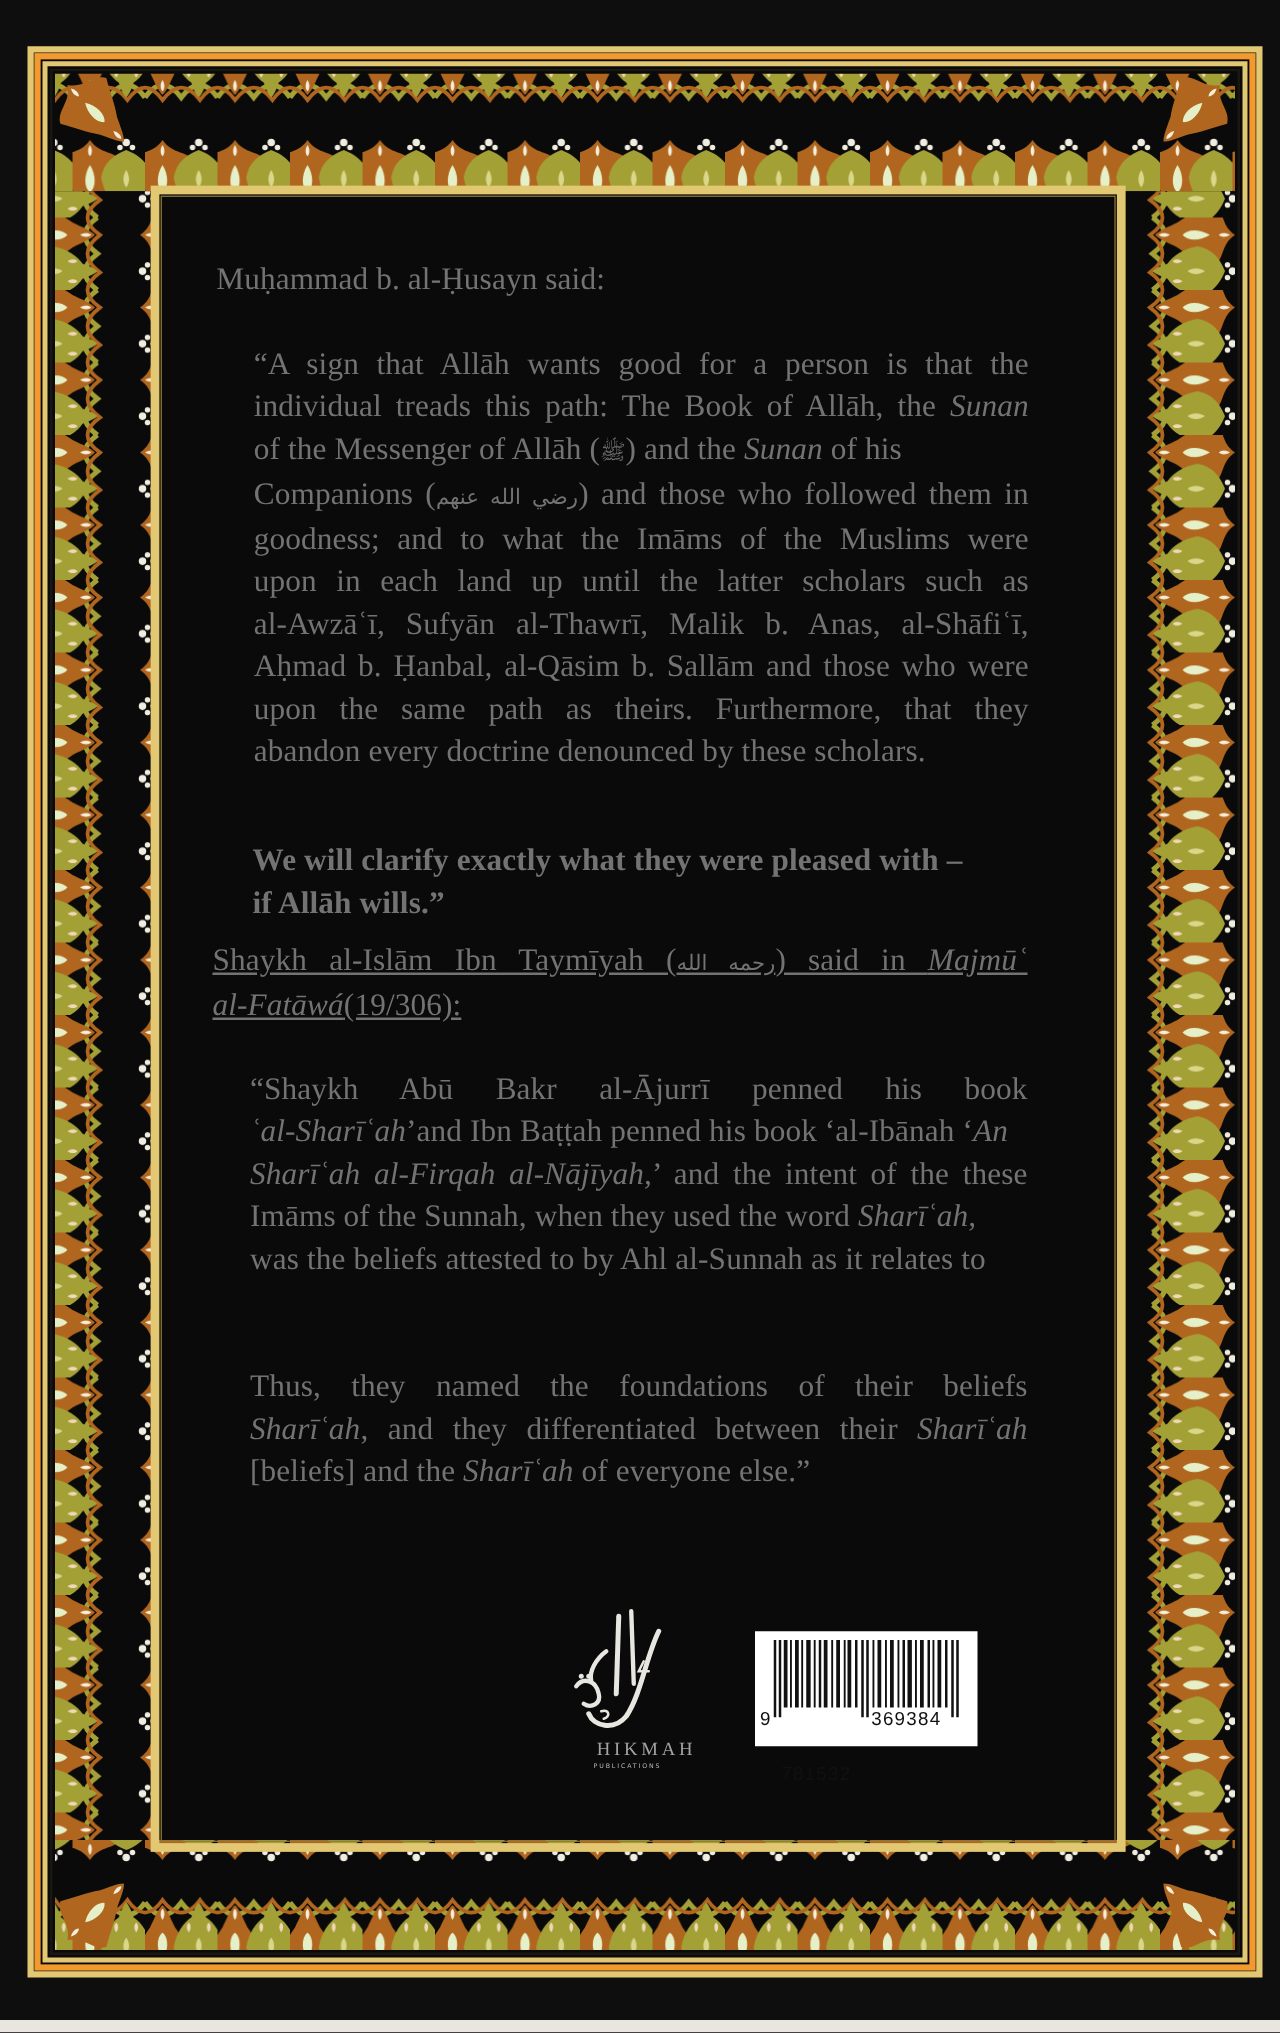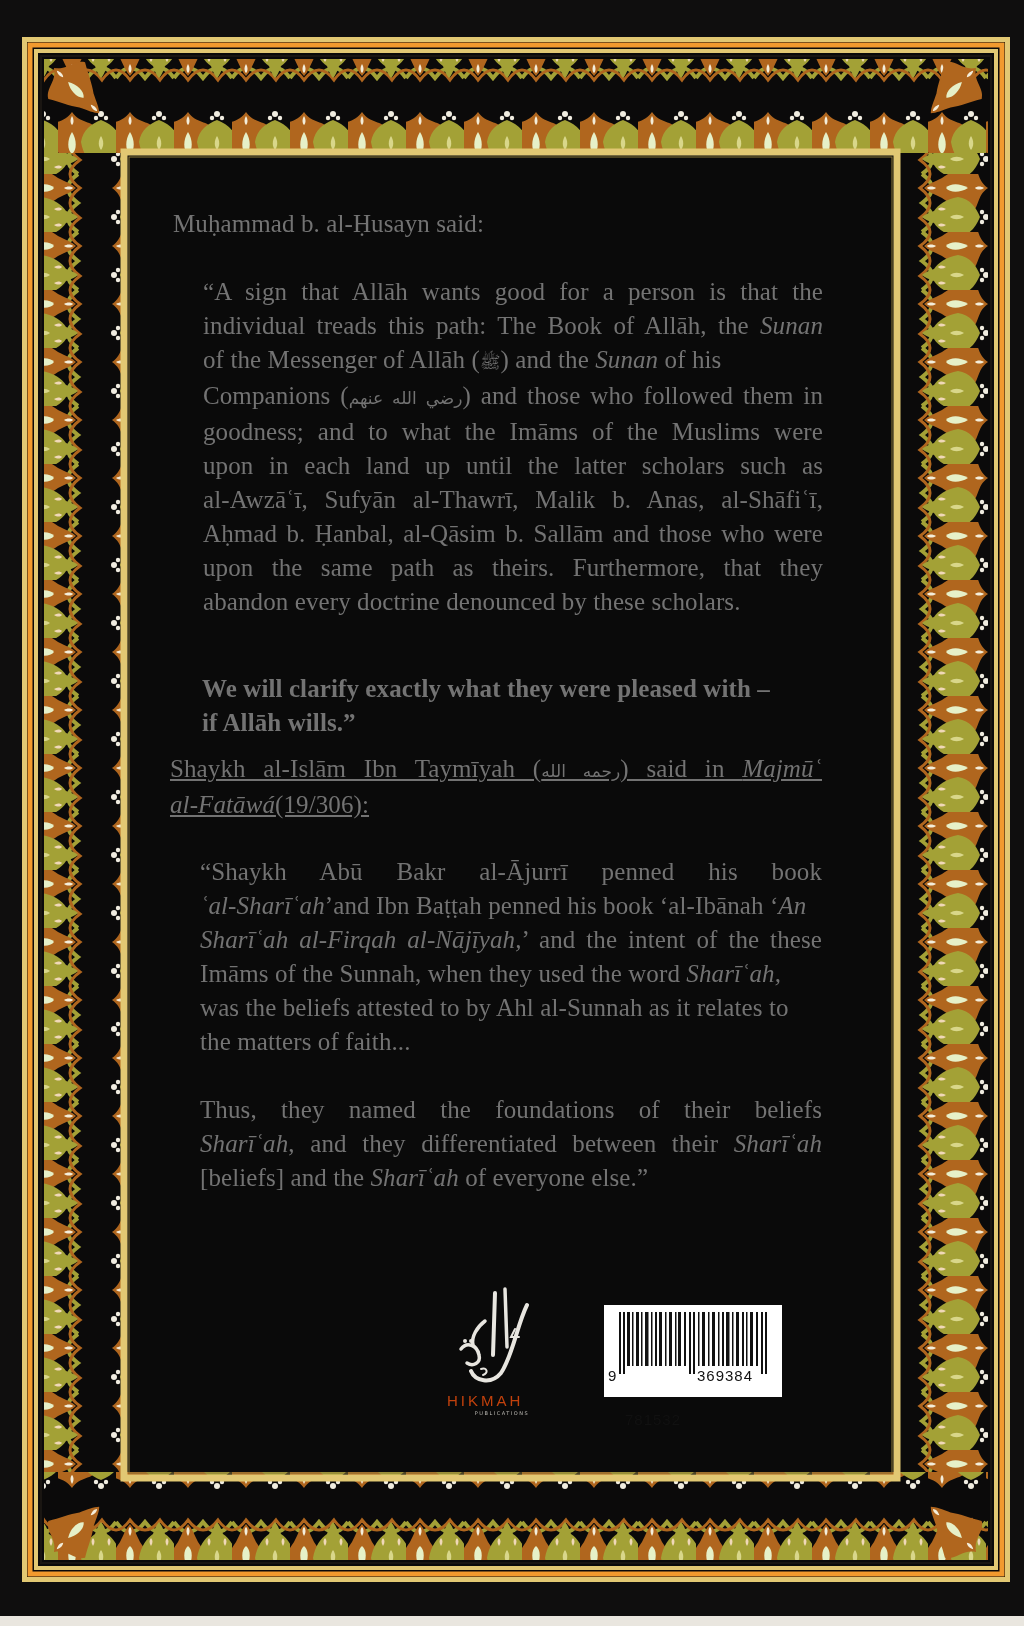--- a/index.html
+++ b/index.html
@@ -21,22 +21,22 @@
       font-family: "Liberation Serif", "DejaVu Serif", serif;
       font-size: 25px; line-height: 34px;
       letter-spacing: 0.1px;
     }
     .line { display: block; white-space: nowrap; }
     .line.j { text-align: justify; text-align-last: justify; white-space: normal; }
     em { font-style: italic; }
     .bold { font-weight: bold; }
     .arabic { font-size: 17px; font-family: "DejaVu Sans", sans-serif; }
     .logo-text {
-      position: absolute; left: 447px; top: 1392px; width: 110px; text-align: left;
-      color: #c2410c; font-family: Liberation Sans, sans-serif; font-size: 15px; letter-spacing: 3px;
+      position: absolute; left: 447px; top: 1392px; width: 110px; text-align: right;
+      color: #a3a3a3; font-family: Liberation Serif, serif; font-size: 15px; letter-spacing: 3px;
     }
     .logo-sub {
       position: absolute; left: 447px; top: 1410px; width: 110px; text-align: center;
       color: #bdbbb5; font-family: "DejaVu Sans", sans-serif; font-size: 5px; letter-spacing: 1.5px;
     }
     .barcode-box {
       position: absolute; left: 627px; top: 1355px; width: 180px; height: 95px;
       background: #ffffff;
     }
     .barcode-digits {
@@ -167,21 +167,20 @@
   <span class="line j"><span>Shaykh al-Islām Ibn Taymīyah (</span><span class="arabic">رحمه الله</span><span>) said in </span><em>Majmūʿ</em></span>
   <span class="line"><em>al-Fatāwá</em><span>(19/306):</span></span>
 </div>
 
 <div class="text" style="left:200px; top:855px; width:622px;">
   <span class="line j">“Shaykh Abū Bakr al-Ājurrī penned his book</span>
   <span class="line"><em>ʿal-Sharīʿah</em><span>’and Ibn Baṭṭah penned his book ‘al-Ibānah ‘</span><em>An</em></span>
   <span class="line j"><em>Sharīʿah al-Firqah al-Nājīyah,</em><span>’ and the intent of the these</span></span>
   <span class="line"><span>Imāms of the Sunnah, when they used the word </span><em>Sharīʿah,</em></span>
   <span class="line">was the beliefs attested to by Ahl al-Sunnah as it relates to</span>
-  <span class="line">the matters of faith...</span>
 </div>
 
 <div class="text" style="left:200px; top:1093px; width:622px;">
   <span class="line j">Thus, they named the foundations of their beliefs</span>
   <span class="line j"><em>Sharīʿah</em><span>, and they differentiated between their </span><em>Sharīʿah</em></span>
   <span class="line"><span>[beliefs] and the </span><em>Sharīʿah</em><span> of everyone else.”</span></span>
 </div>
 
 <svg style="position:absolute; left:455px; top:1285px;" width="90" height="105" viewBox="0 0 90 105">
   <g fill="none" stroke="#e8e6e0" stroke-linecap="round">

